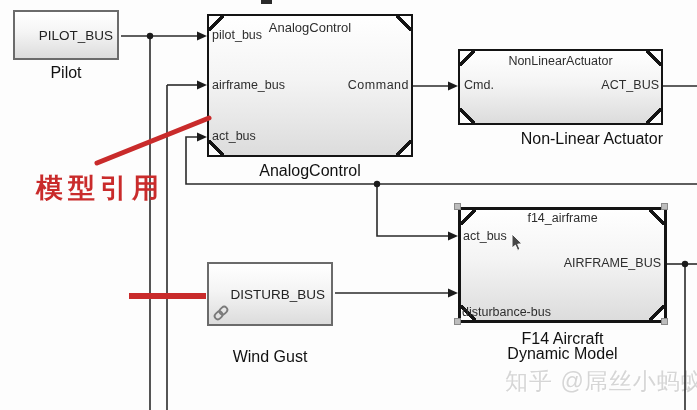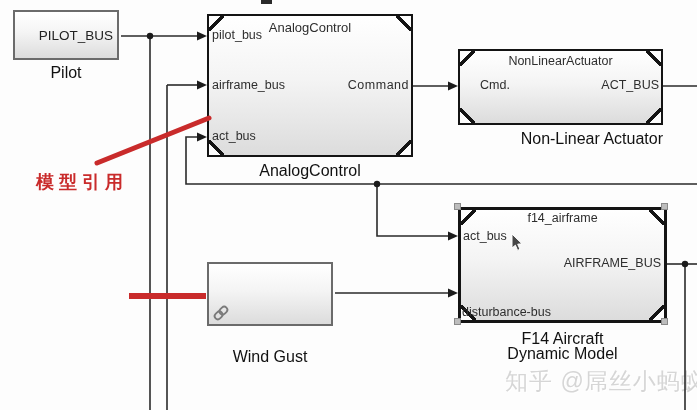--- a/index.html
+++ b/index.html
@@ -34,35 +34,35 @@
   .bus-name{ font-size:13.5px; color:#222; }
   .blk-title{ text-align:center; }
   .blk-label{ text-align:center; color:#111; font-size:16px; }
   #title-analog   { left:207px; top:20px;  width:206px; font-size:13px;}
   #port-pilotbus  { left:212px; top:28px; }
   #port-airframe  { left:212px; top:78px; }
   #port-command   { right:288px; top:78px; letter-spacing:.5px;}
   #port-actbus    { left:212px; top:129px;}
   #label-analog   { left:207px; top:162px; width:206px;}
   #title-actuator { left:458px; top:54px;  width:205px;}
-  #port-cmd       { left:480px; top:78px;text-align:center; }
+  #port-cmd       { left:464px; top:78px;text-align:center; }
   #port-actbus-out{ right:38px; top:78px; }
   #label-actuator { left:458px; top:130px; width:205px;text-align:right;}
   #title-f14      { left:458px; top:211px; width:209px;}
   #port-f14-act   { left:463px; top:229px;}
   #port-airframe-out{ right:36px; top:256px;}
   #port-disturbance { left:462px; top:285px;margin-top:20px;}
   #label-f14-1    { left:458px; top:330px; width:209px;}
   #label-f14-2    { left:458px; top:345px; width:209px;}
   #label-pilot    { left:13px;  top:64px;  width:106px;}
   #label-disturb-1{ left:207px; top:332px; width:126px;}
   #label-disturb-2{ left:207px; top:348px; width:126px;}
   
   .annot{
-    position:absolute; color:#c92b2b; font-weight:bold; font-size:18px;
+    position:absolute; color:#c92b2b; font-weight:bold; font-size:27px;
     font-family:"Liberation Serif", serif; z-index:6; white-space:nowrap;
   }
   #annot-model  { left:36px; top:170px; letter-spacing:5px;}
   #annot-library{ left:36px; top:280px; letter-spacing:3px;}
   
   #watermark{
     position:absolute; left:505px; top:366px; z-index:2;
     font-size:23px; color:#d6d6d6; letter-spacing:1px;
     text-shadow:1px 1px 0 #ffffff; white-space:nowrap;
   }
@@ -128,20 +128,21 @@
   <div class="handle" id="h-bl"></div>
   <div class="handle" id="h-br"></div>
 
   <div class="blk simple bus-name" id="block-disturb">
     <svg id="link-icon" viewBox="0 0 20 20">
       <g transform="rotate(-45 10 10)" fill="none" stroke="#7a7a7a" stroke-width="2">
         <rect x="1.5" y="6.5" width="9.5" height="7" rx="3.5"></rect>
         <rect x="9" y="6.5" width="9.5" height="7" rx="3.5"></rect>
       </g>
     </svg>
+    <span>DISTURB_BUS</span>
   </div>
   <div class="txt blk-label" id="label-disturb-2">Wind Gust</div>
 
   <div class="annot" id="annot-model">模型引用</div>
 
   <div id="watermark">知乎 @屌丝小蚂蚁</div>
 
   <svg id="wires" width="697" height="410">
     <g stroke="#2a2a2a" stroke-width="1.6" fill="none">
       <line x1="121" y1="36" x2="199" y2="36"></line>

